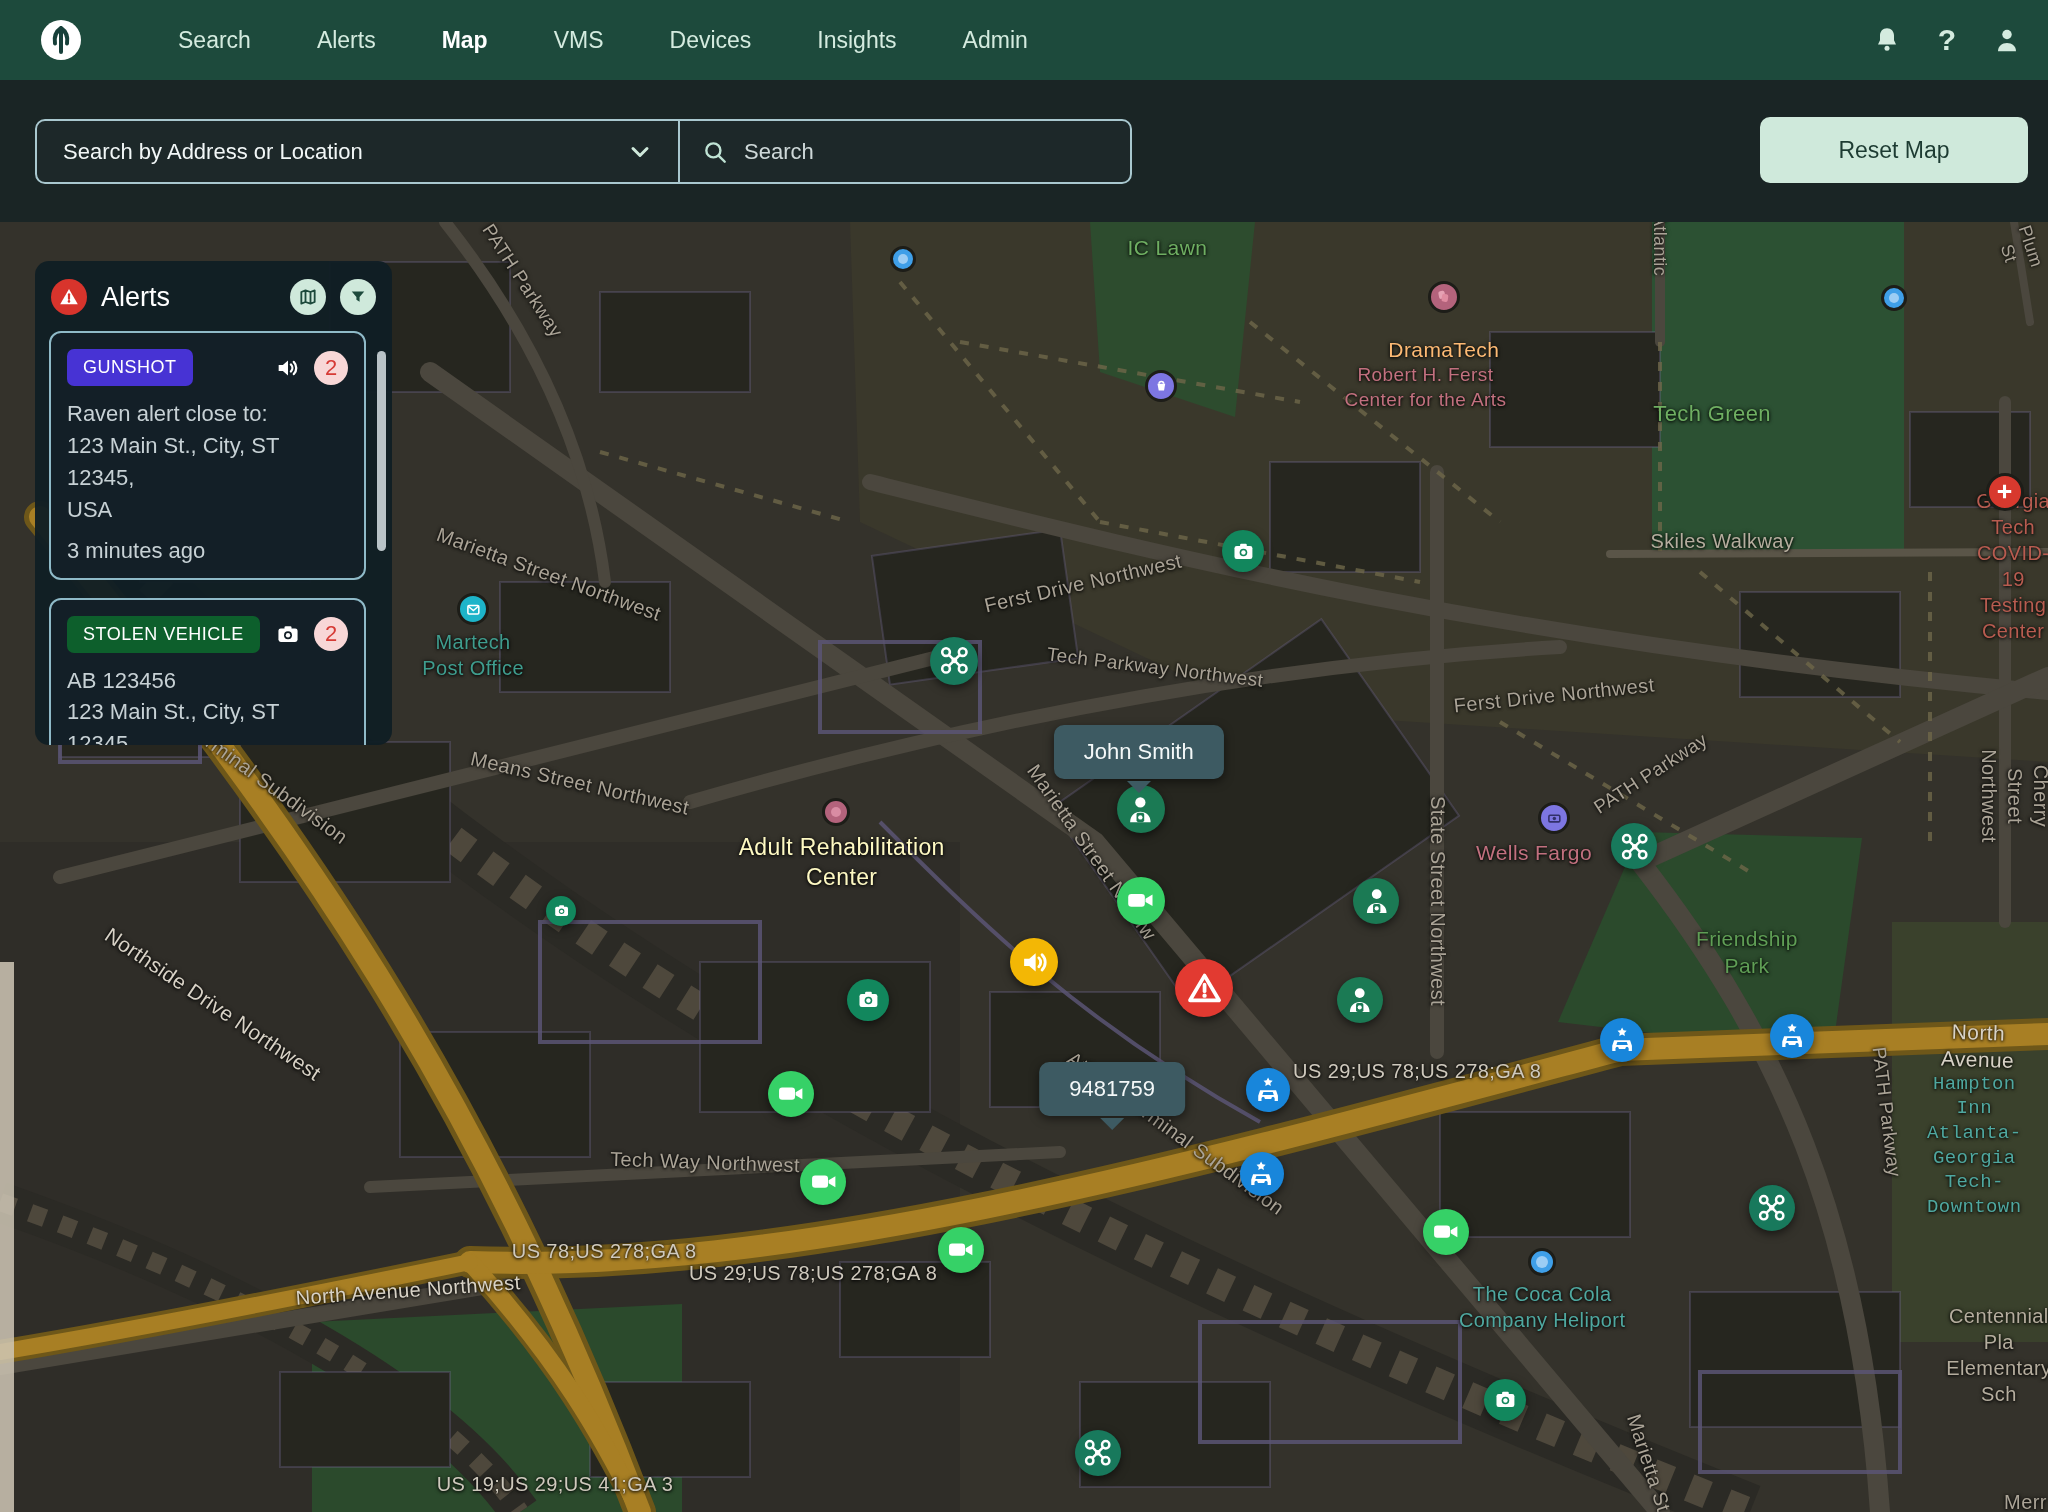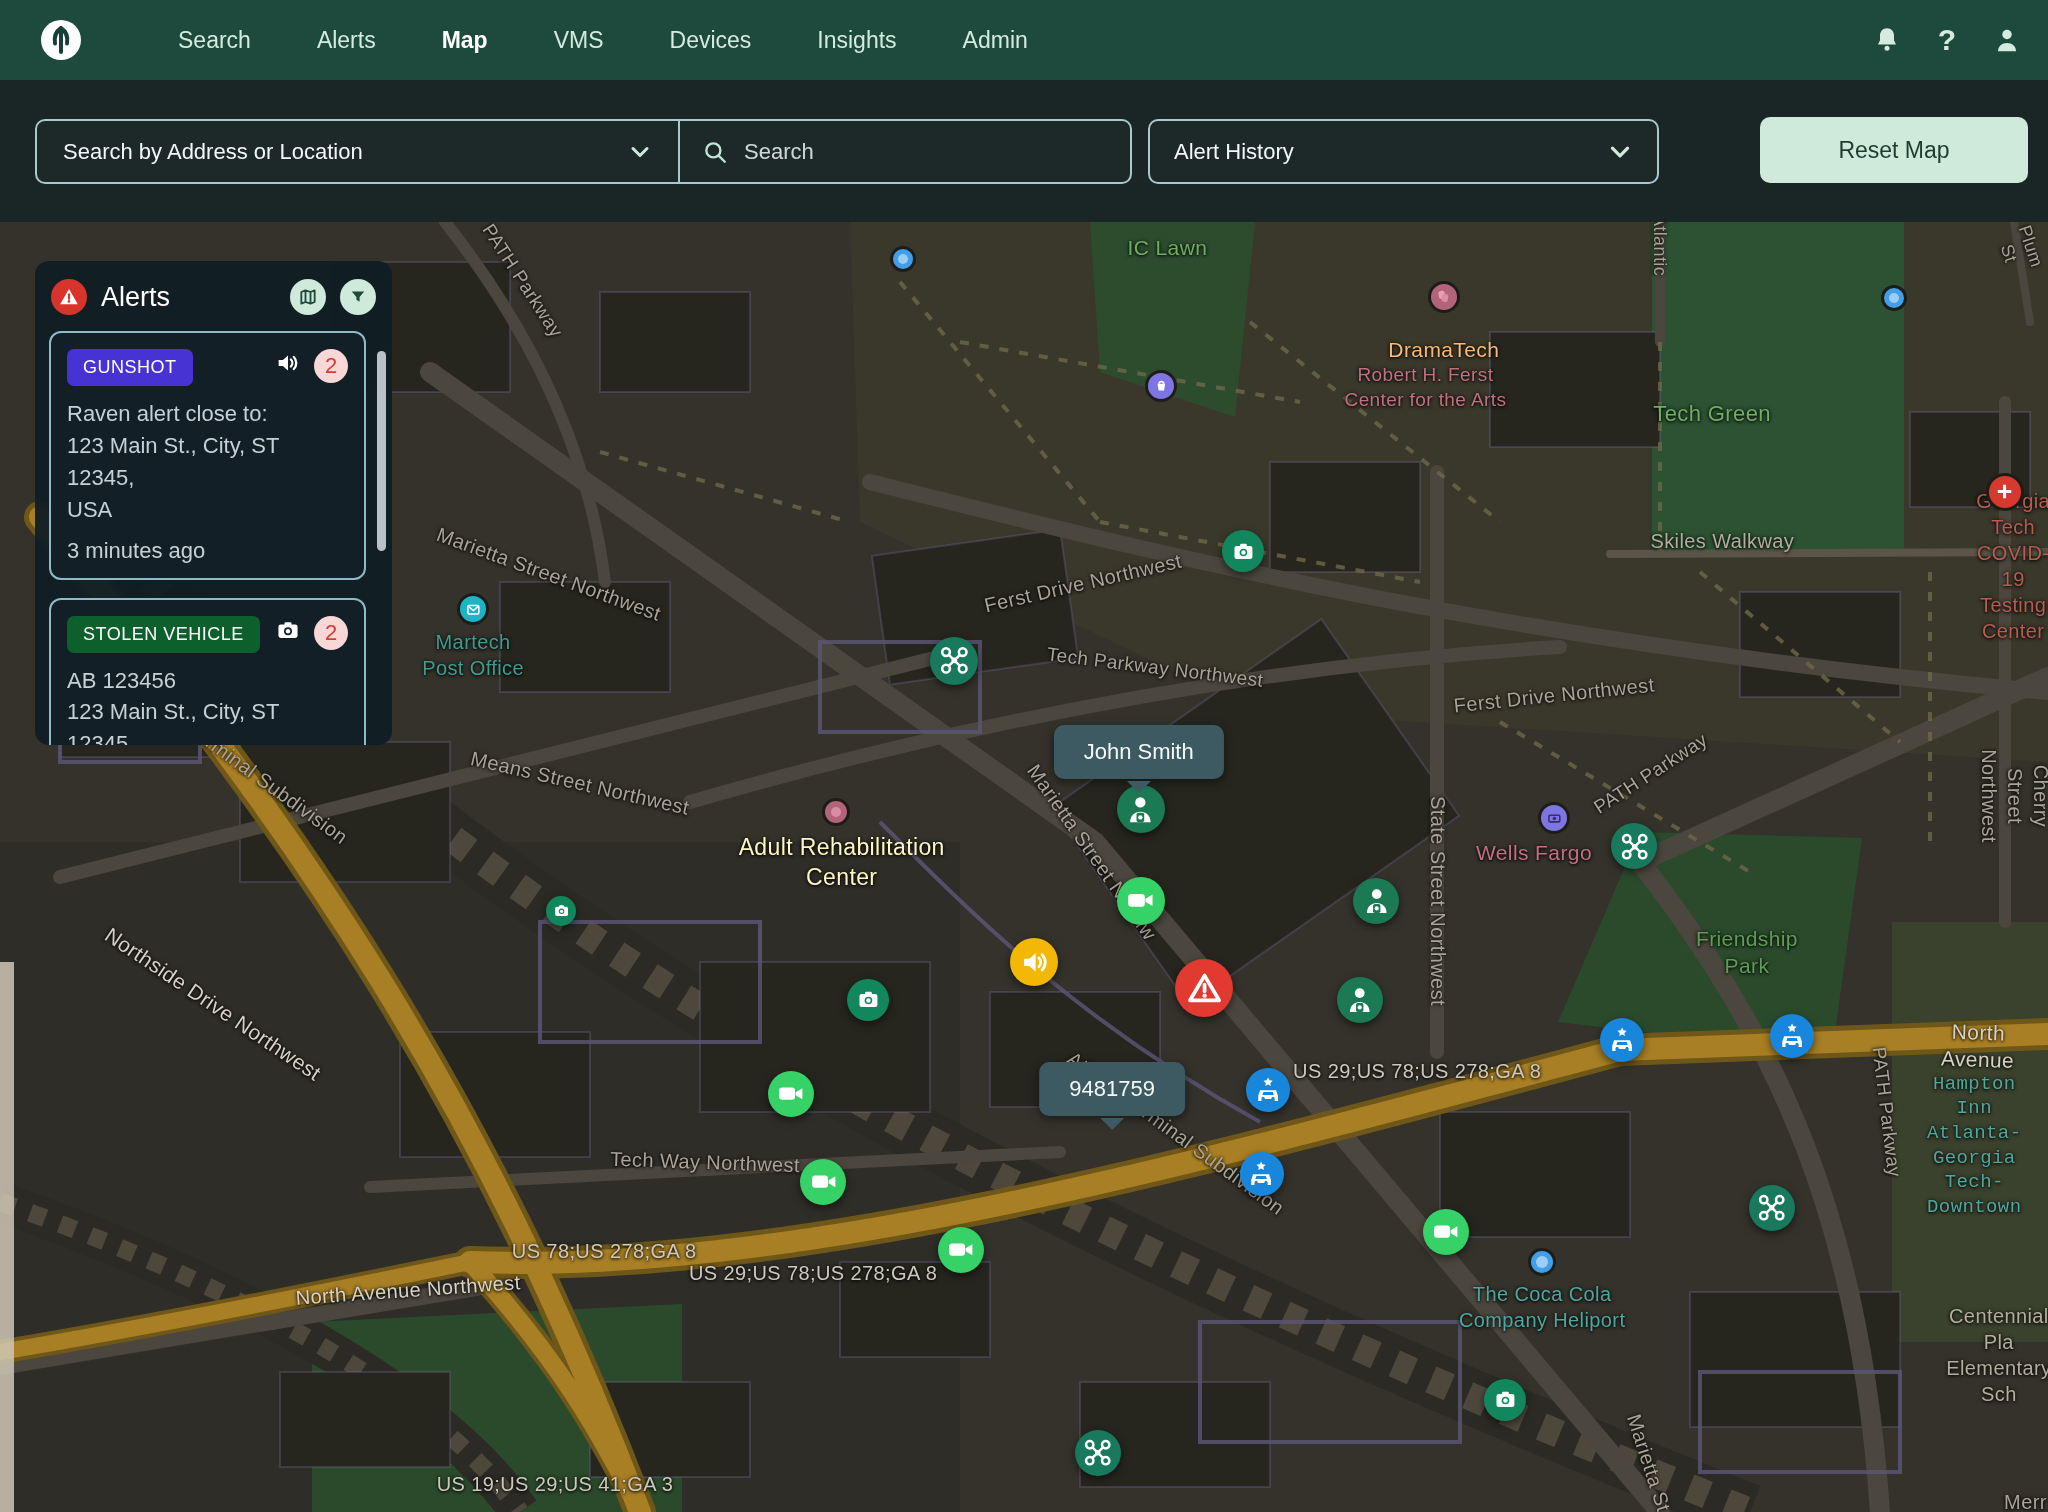--- a/index.html
+++ b/index.html
@@ -91,21 +91,21 @@
   .warn-badge { width:36px; height:36px; border-radius:50%; background:#d8342c; flex:none;
     display:flex; align-items:center; justify-content:center; }
   .warn-badge svg { width:22px; height:22px; }
   .panel-title { color:#ffffff; font-size:27px; flex:1; }
   .round-btn { width:36px; height:36px; border-radius:50%; background:#cfe9db; border:none;
     display:flex; align-items:center; justify-content:center; cursor:pointer; }
   .round-btn svg { width:20px; height:20px; color:#1d4a3c; }
   .cards { padding:2px 26px 0 14px; }
   .alert-card { background:#131f27; border:2px solid #8fbac8; border-radius:12px;
     padding:16px 16px 14px 16px; margin-bottom:18px; cursor:pointer; }
-  .card-top { display:flex; align-items:flex-start; margin-bottom:12px; }
+  .card-top { display:flex; align-items:center; margin-bottom:12px; }
   .type-badge { color:#ffffff; font-size:18px; letter-spacing:.5px; padding:8px 16px;
     border-radius:7px; }
   .badge-gunshot { background:#4733d4; }
   .badge-stolen { background:#0d5f2c; }
   .card-top .spacer { flex:1; }
   .card-ic { width:28px; height:28px; color:#fff; margin-right:12px; }
   .card-ic svg { display:none; width:28px; height:28px; }
   .alert-card.t-gunshot .ic-sound { display:block; }
   .alert-card.t-stolen .ic-cam { display:block; }
   .count-badge { width:34px; height:34px; border-radius:50%; background:#f8d7d7; color:#d63a35;
@@ -160,26 +160,20 @@
           <path d="M5 8.5 L12 15.5 L19 8.5" stroke="currentColor" stroke-width="3" fill="none" stroke-linecap="round" stroke-linejoin="round"></path>
         </svg>
     </div>
     <div class="combo-right">
       <svg viewBox="0 0 24 24">
           <circle cx="10.5" cy="10.5" r="6.5" stroke="currentColor" stroke-width="2.2" fill="none"></circle>
           <path d="M15.3 15.3 L21 21" stroke="currentColor" stroke-width="2.2" stroke-linecap="round"></path>
         </svg>
       <input type="text" placeholder="Search" style="">
     </div>
-  </div>
-  <div class="history">
-    <span>Alert History</span>
-    <svg viewBox="0 0 24 24">
-        <path d="M5 8.5 L12 15.5 L19 8.5" stroke="currentColor" stroke-width="3" fill="none" stroke-linecap="round" stroke-linejoin="round"></path>
-      </svg>
   </div>
   <button class="reset-btn">Reset Map</button>
 </div>
 
 <div class="map">
   <svg class="base" width="2048" height="1290" viewBox="0 0 2048 1290">
     <rect width="2048" height="1290" fill="#34322b"></rect>
     <path d="M850,0 L2048,0 L2048,540 L1260,490 L860,300 Z" fill="#3a382b"></path>
     <rect x="0" y="620" width="960" height="670" fill="#2f2d28"></rect>
     <polygon points="1090,0 1255,0 1235,195 1100,150" fill="#2d4c2e"></polygon>

